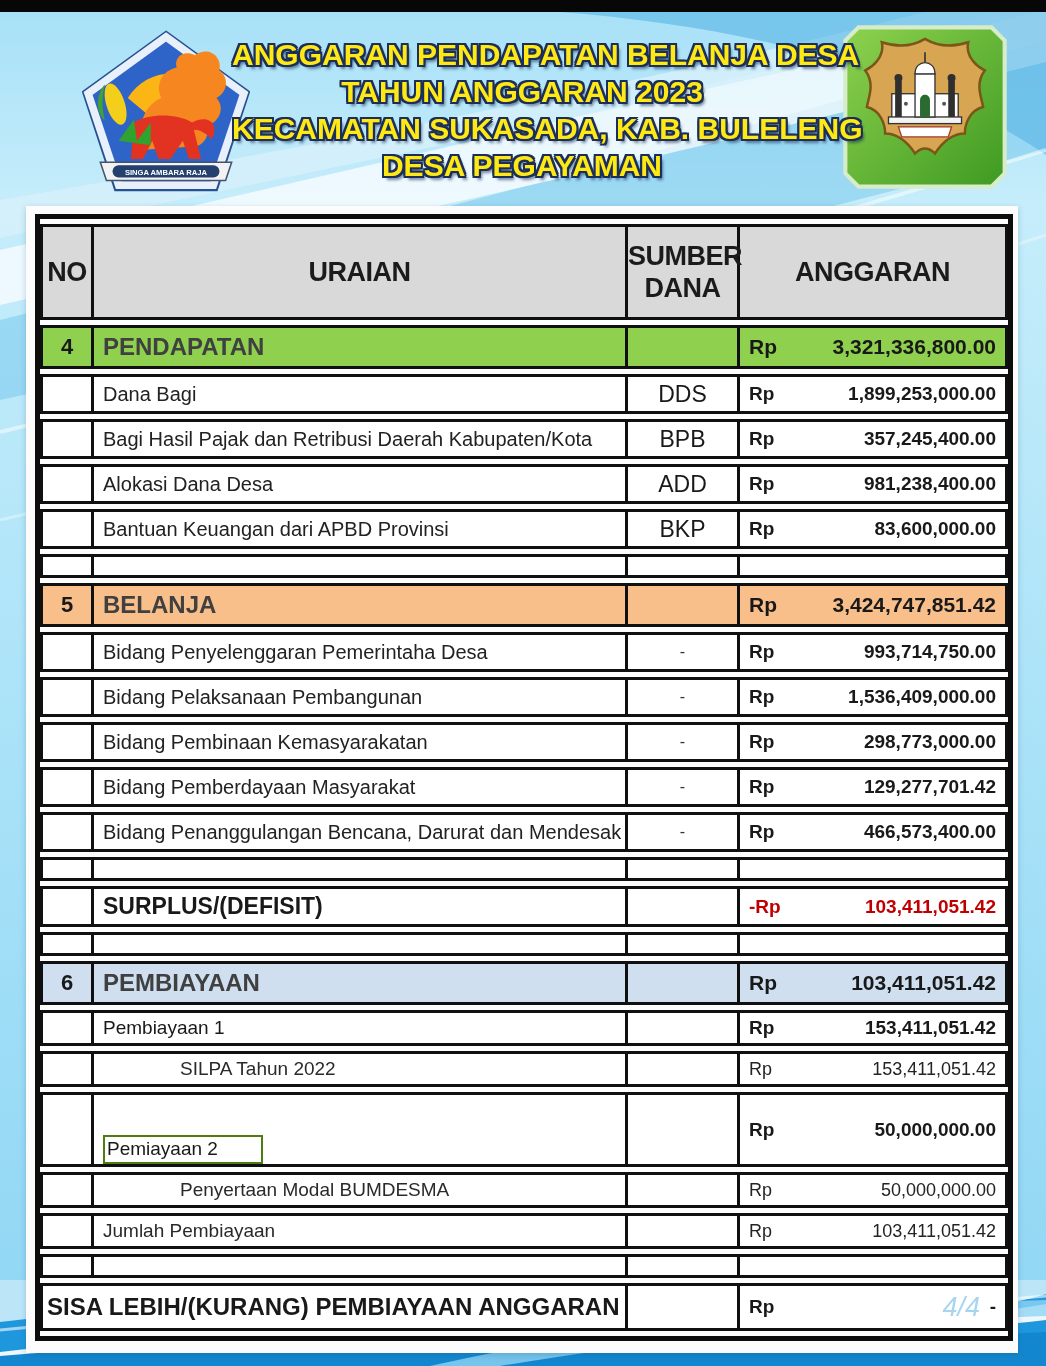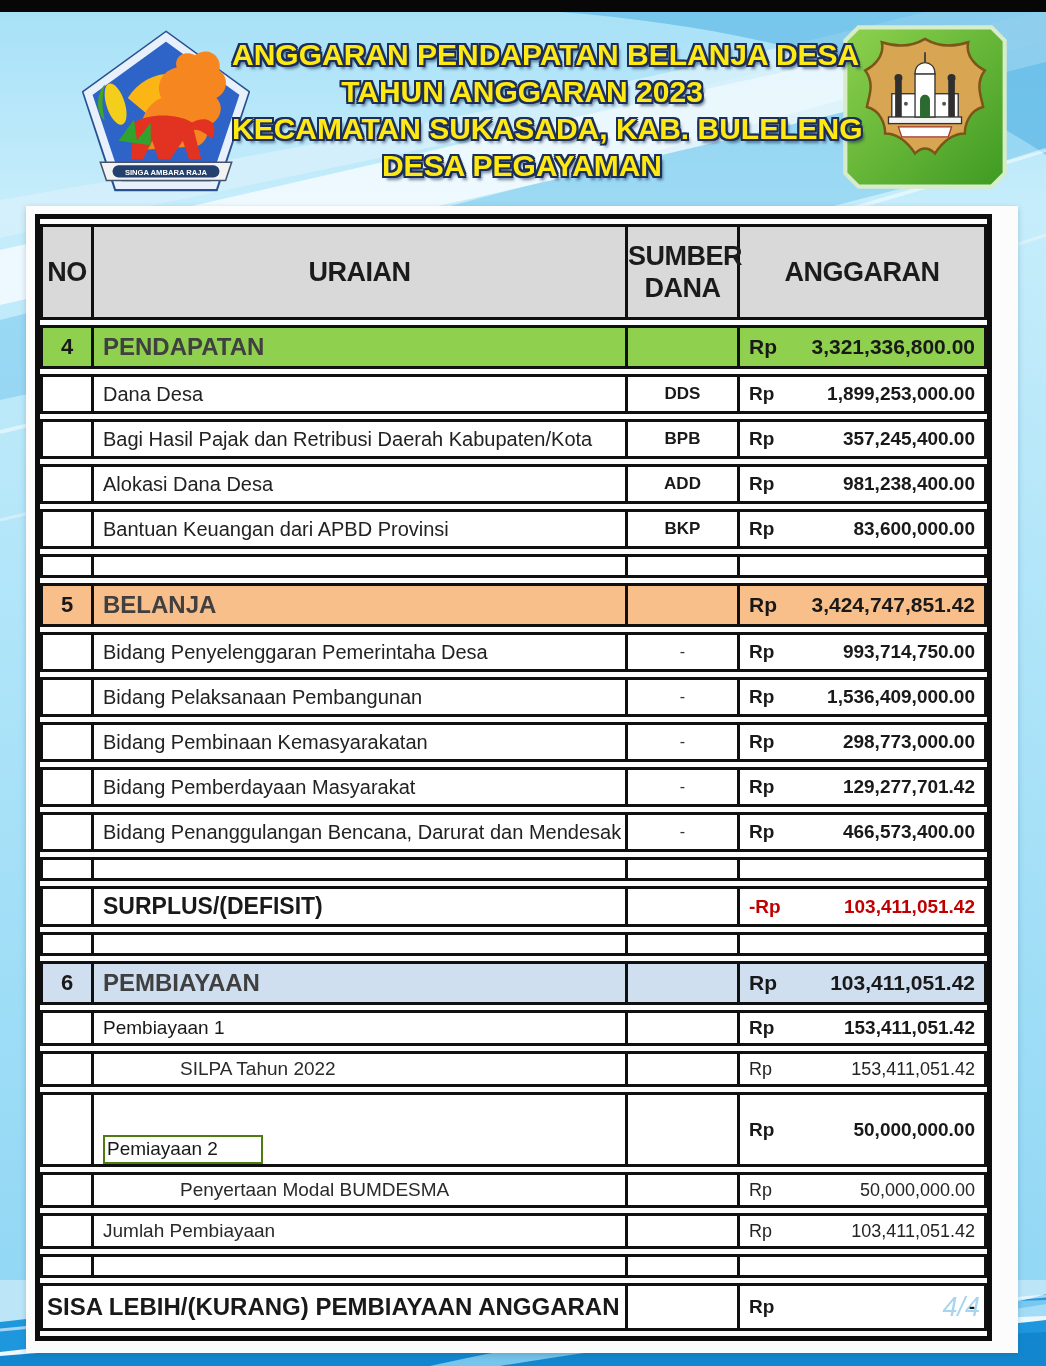--- a/index.html
+++ b/index.html
@@ -20,36 +20,36 @@
       -2px -2px 0 var(--title_outline,#1c2e5a), 2px -2px 0 var(--title_outline,#1c2e5a),
       -2px  2px 0 var(--title_outline,#1c2e5a), 2px  2px 0 var(--title_outline,#1c2e5a),
       -2px  0   0 var(--title_outline,#1c2e5a), 2px  0   0 var(--title_outline,#1c2e5a),
        0   -2px 0 var(--title_outline,#1c2e5a), 0    2px 0 var(--title_outline,#1c2e5a),
        3px 4px 3px rgba(15,35,75,.55); }
   .logo-left  { position:absolute; left:82px;  top:30px; width:168px; height:162px; z-index:2; }
   .logo-right { position:absolute; left:842px; top:24px; width:166px; height:166px; z-index:2; }
 
   
   .panel { position:absolute; left:26px; top:206px; width:992px; z-index:2;
-    background:#fcfcfc; padding:8px 26px 12px 9px; box-shadow:0 2px 6px rgba(30,80,120,.25); }
+    background:#fcfcfc; padding:8px 5px 12px 9px; box-shadow:0 2px 6px rgba(30,80,120,.25); }
 
   table.budget { width:100%; border:5px solid #0d0d0d; border-collapse:separate;
     border-spacing:0 5px; table-layout:fixed; background:#fdfdfd; }
   col.c-no{width:54px} col.c-uraian{width:534px} col.c-sumber{width:112px}
 
   th,td { border:3px solid #101010; border-left:none; background:#fff;
     vertical-align:middle; color:#191919; }
   th:first-child, td:first-child { border-left:3px solid #101010; }
 
   th { height:96px; background:var(--header_gray,#d9d9d9); font-weight:700;
     font-size:27px; letter-spacing:-0.5px; text-align:center; color:#1b1b1b; line-height:32px; }
 
   .cell-no { text-align:center; font-weight:700; font-size:22px; }
   .cell-uraian { padding:0 6px 0 9px; white-space:nowrap; overflow:hidden; }
-  .cell-sumber { text-align:center; font-weight:700; font-size:17px; }
+  .cell-sumber { text-align:center; font-weight:400; font-size:23px; }
   .cell-anggaran { padding:0 9px 0 9px; text-align:right; font-size:19px; }
   .cell-anggaran .cur { float:left; }
 
   .row-section td { height:44px; }
   .row-section .cell-uraian { font-weight:700; font-size:24px; color:#404040; }
   .row-section .cell-anggaran { font-weight:700; font-size:21px; }
   .bg-green  td { background:var(--pendapatan_green,#8fd14f); }
   .bg-orange td { background:var(--belanja_orange,#f9bf8b); }
   .bg-blue   td { background:var(--pembiayaan_blue,#cfdff0); }
 
@@ -176,21 +176,21 @@
     </thead>
     <tbody>
         <tr class="row-section bg-green">
           <td class="cell-no">4</td>
           <td class="cell-uraian">PENDAPATAN</td>
           <td class="cell-sumber"></td>
           <td class="cell-anggaran"><span class="cur">Rp</span><span class="amt">3,321,336,800.00</span></td>
         </tr>
         <tr class="row-detail">
           <td class="cell-no"></td>
-          <td class="cell-uraian">Dana Desa</td>
+          <td class="cell-uraian">Dana Bagi</td>
           <td class="cell-sumber">DDS</td>
           <td class="cell-anggaran"><span class="cur">Rp</span><span class="amt">1,899,253,000.00</span></td>
         </tr>
         <tr class="row-detail">
           <td class="cell-no"></td>
           <td class="cell-uraian">Bagi Hasil Pajak dan Retribusi Daerah Kabupaten/Kota</td>
           <td class="cell-sumber">BPB</td>
           <td class="cell-anggaran"><span class="cur">Rp</span><span class="amt">357,245,400.00</span></td>
         </tr>
         <tr class="row-detail">

